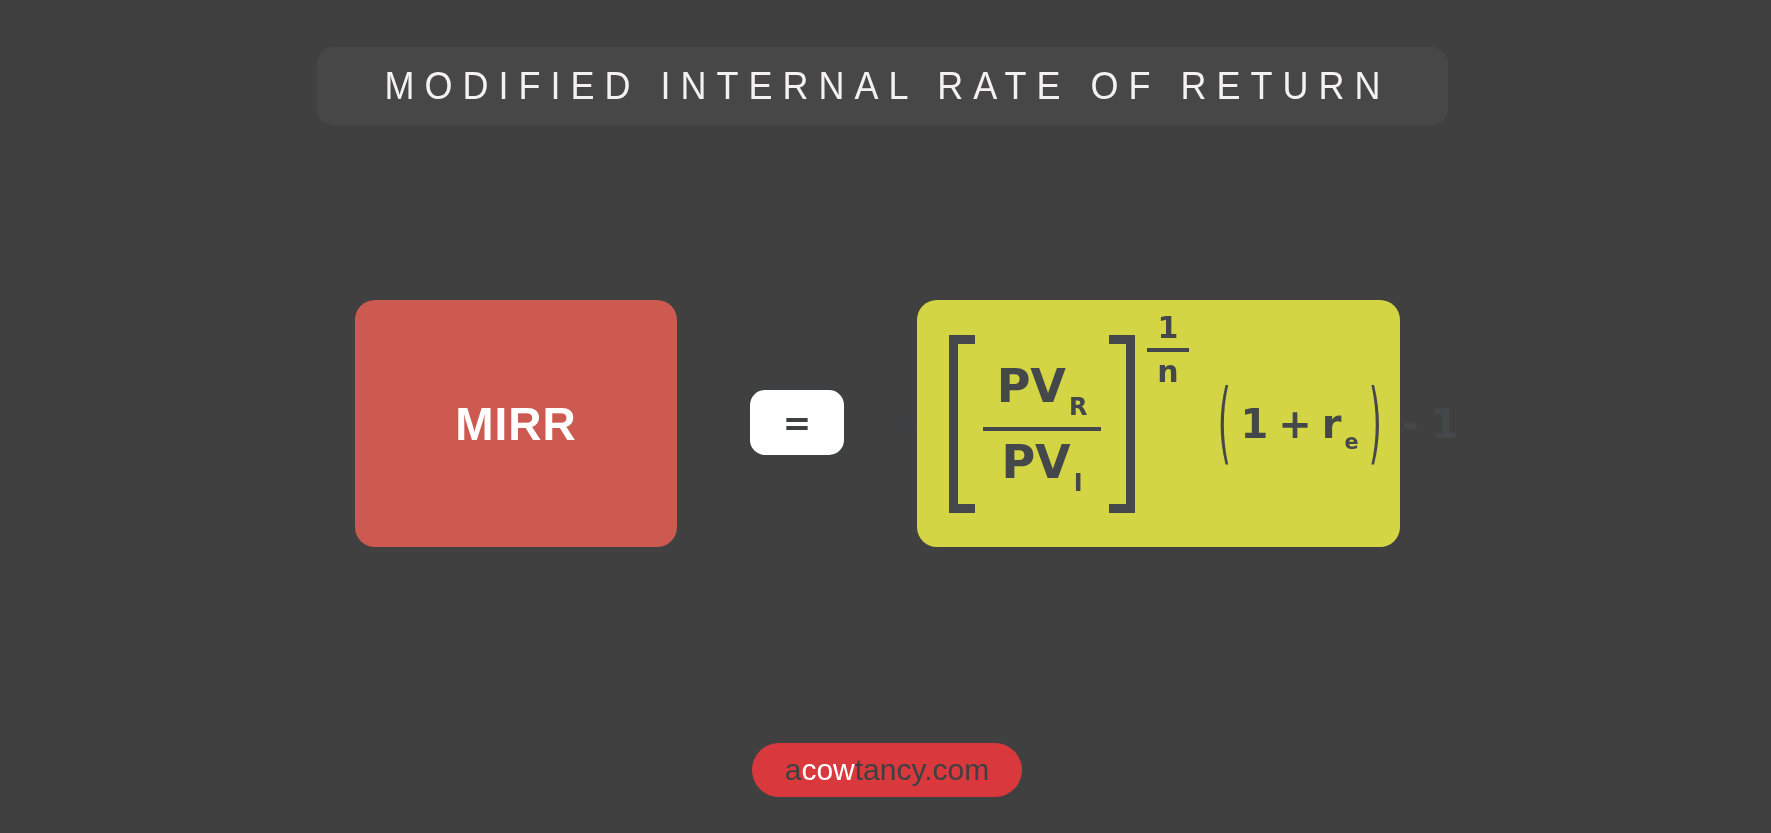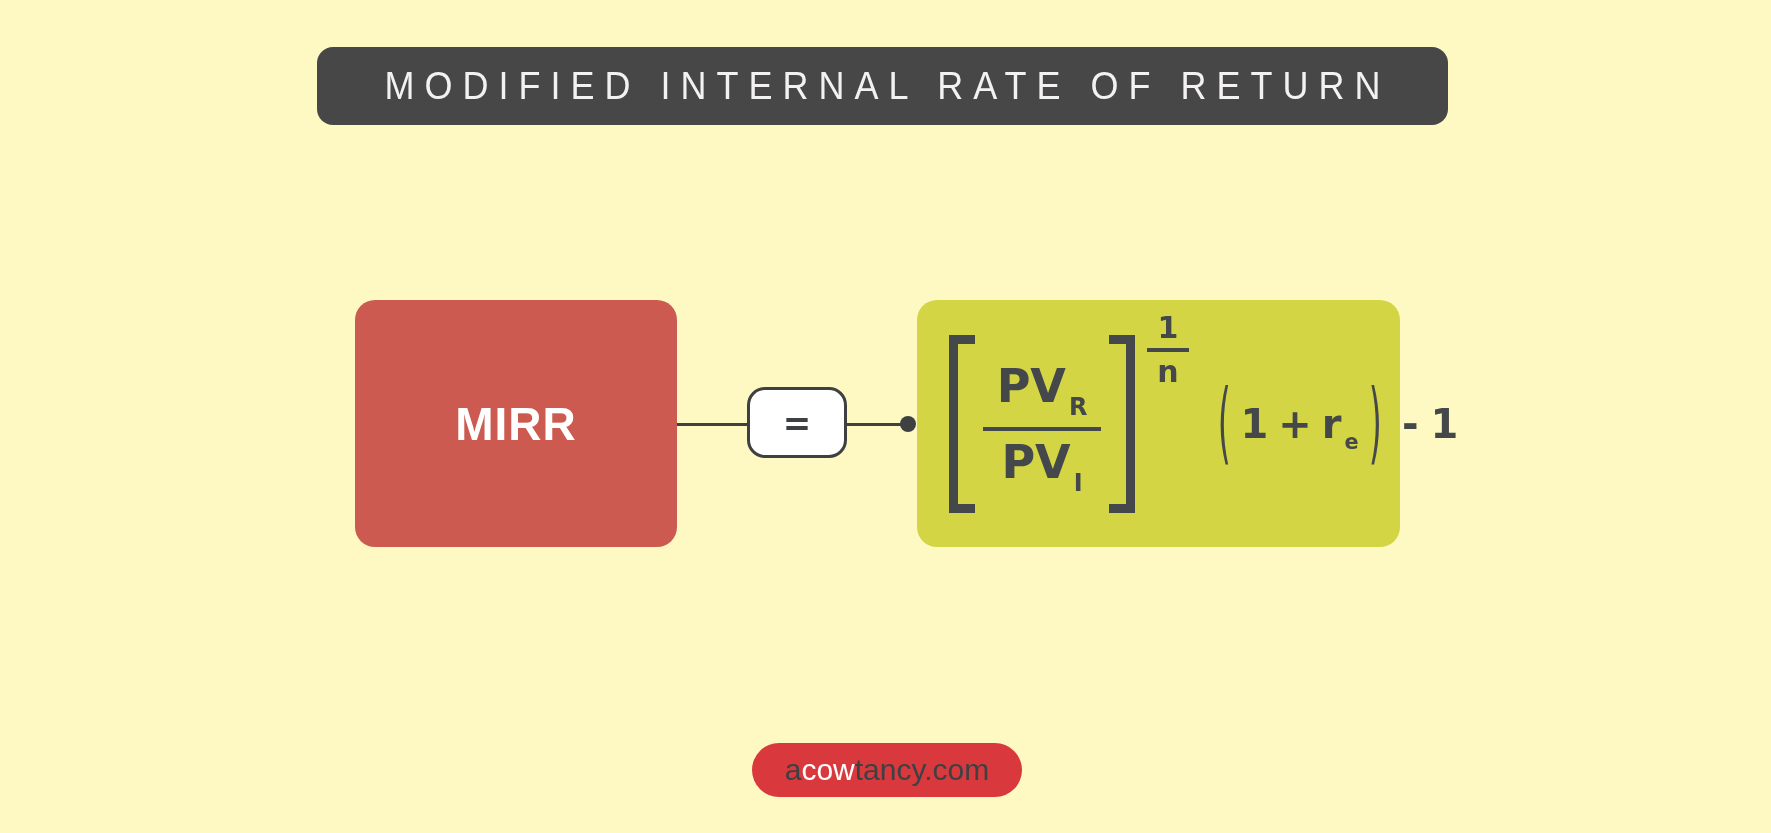--- a/index.html
+++ b/index.html
@@ -13,21 +13,21 @@
     --footer-dark: #3d4144;
     --white: #ffffff;
   }
   * { margin: 0; padding: 0; box-sizing: border-box; }
   html, body { background: #ffffff; }
   body { font-family: "Liberation Sans", sans-serif; }
   .canvas {
     position: relative;
     width: 1771px;
     height: 833px;
-    background: #fef9c3;
+    background: #404040;
     overflow: hidden;
   }
 
   
   .banner {
     position: absolute;
     left: 317px; top: 47px;
     width: 1131px; height: 78px;
     background: var(--banner);
     border-radius: 16px;

